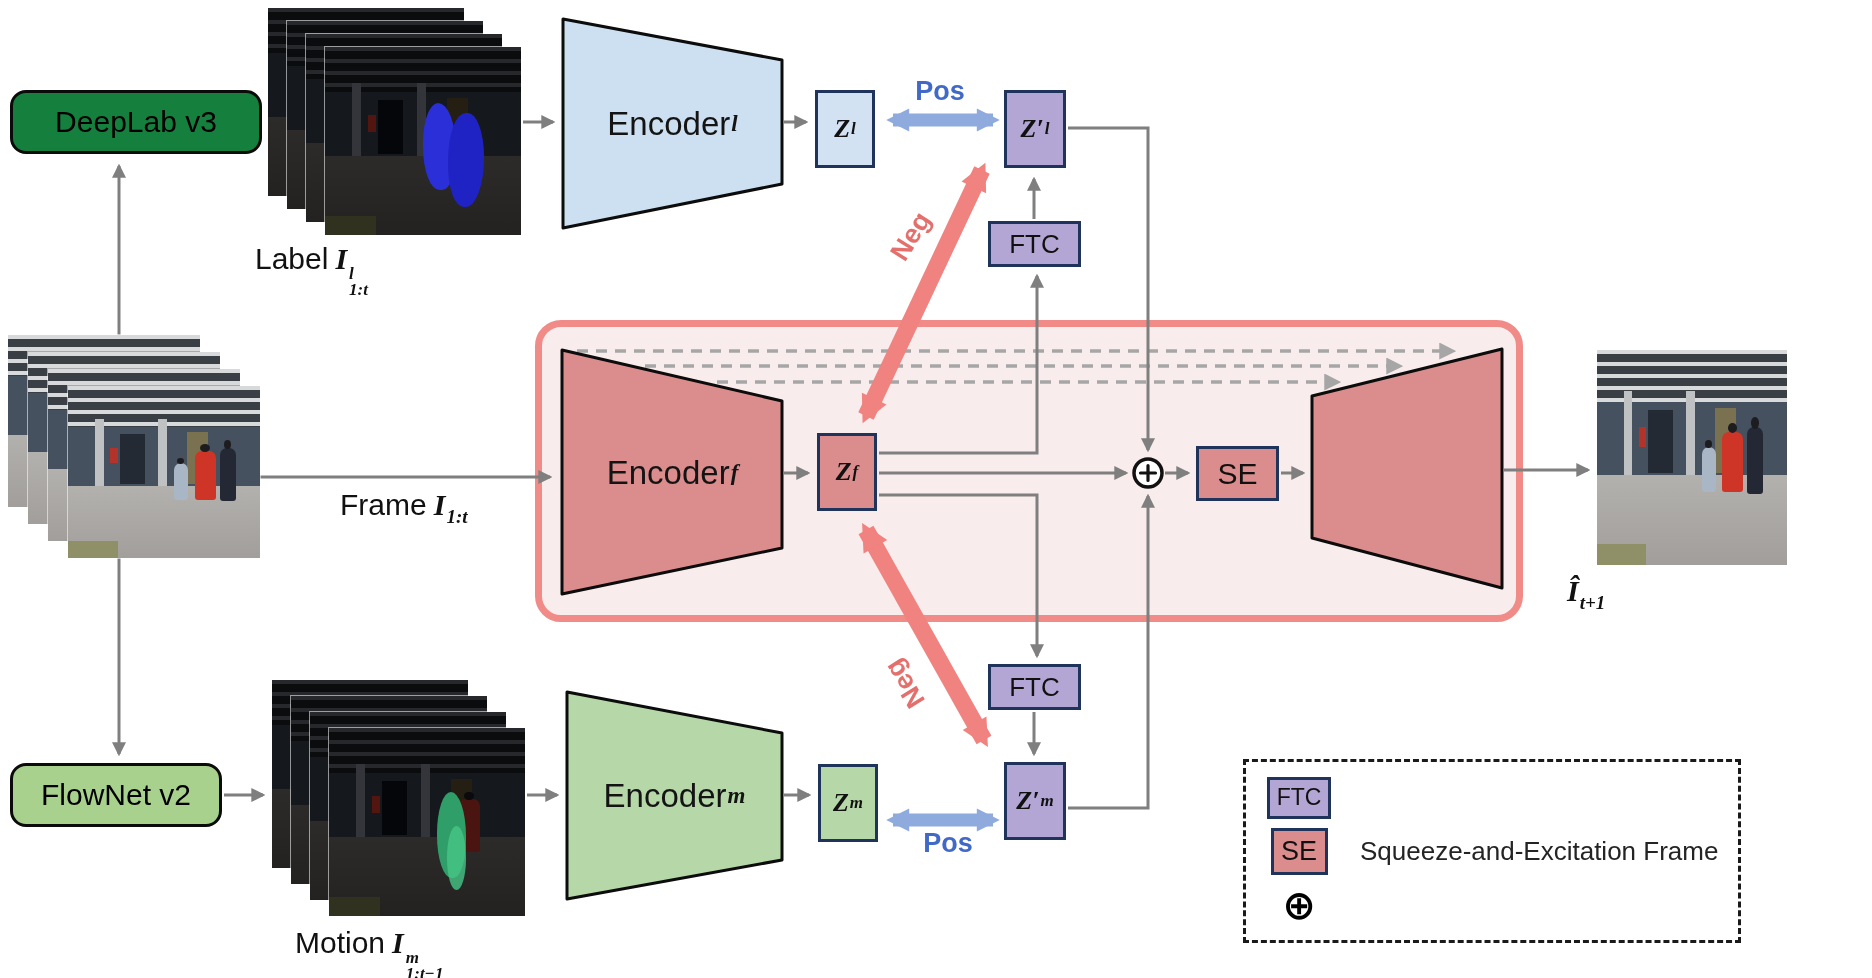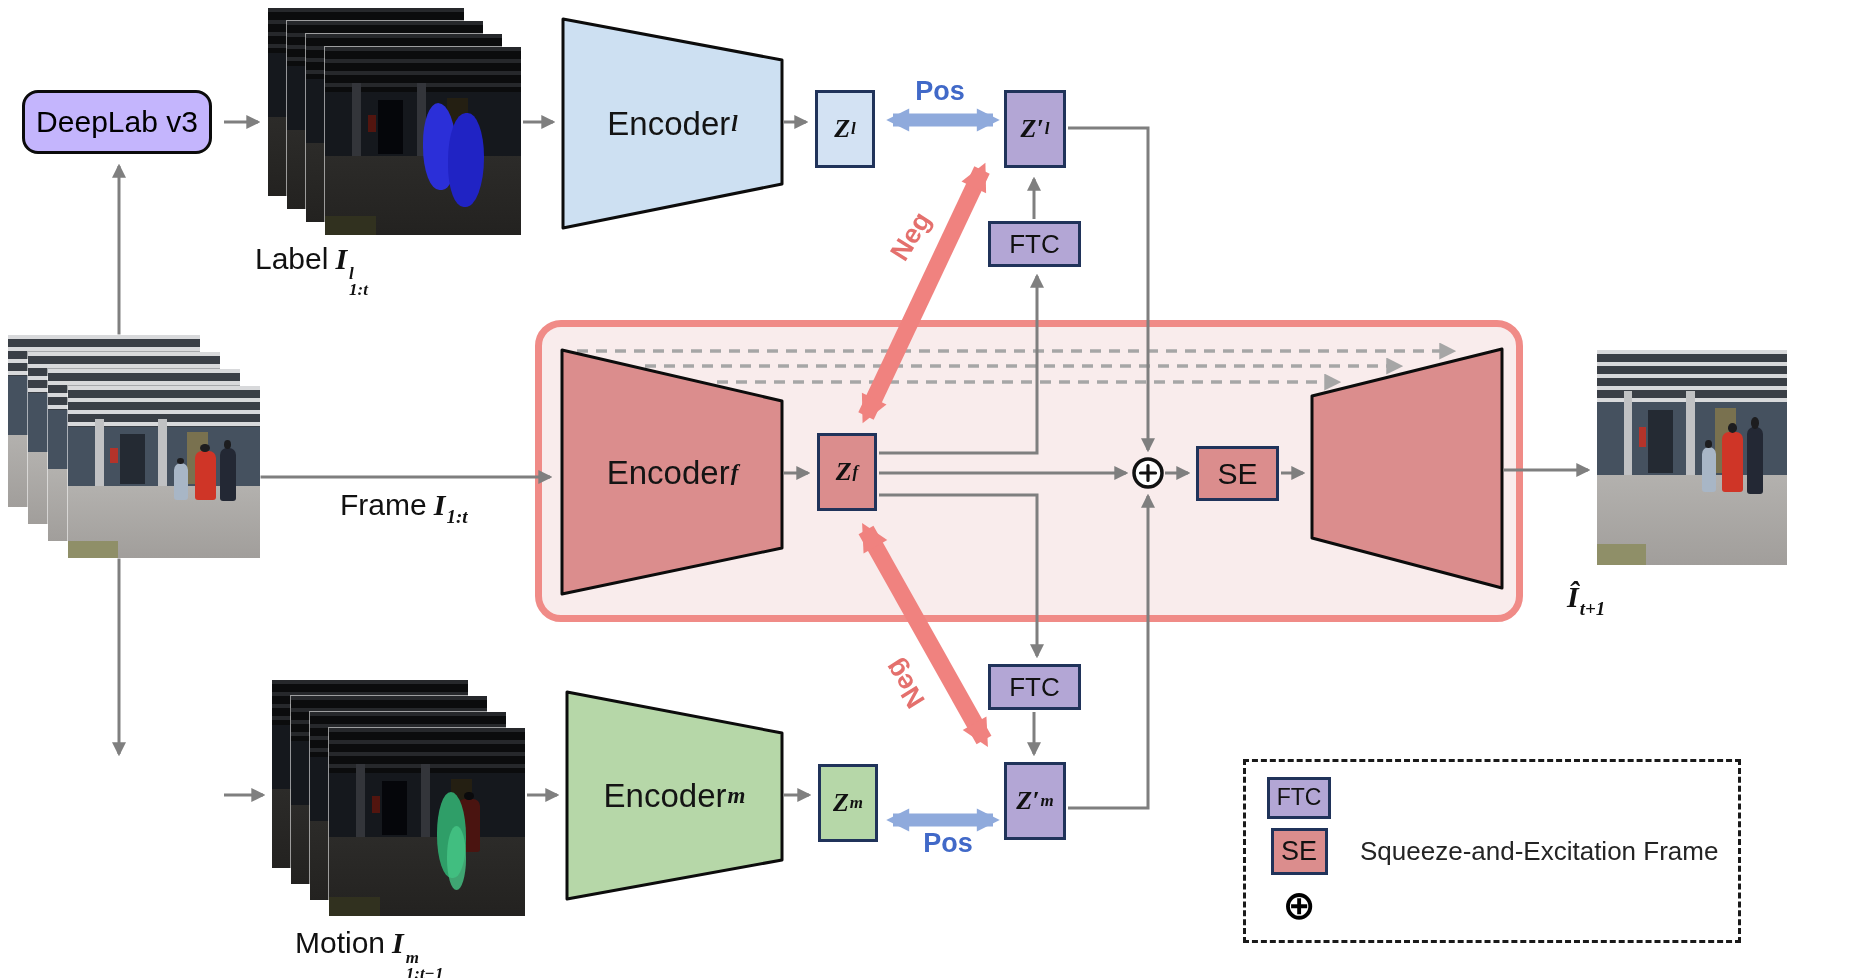--- a/index.html
+++ b/index.html
@@ -250,22 +250,25 @@
         <div class="sc-door2"></div>
       <div class="sc-col sc-c1"></div>
         <div class="sc-col sc-c2"></div>
         <div class="sc-sign"></div>
       <div class="sc-person sc-kid"></div>
         <div class="sc-person sc-red"></div>
         <div class="sc-person sc-dark"></div>
     </div>
   </div>
 
-  <div class="pill" style="left:22px;top:90px;width:190px;height:64px;background:#c4b5fd">
+  <div class="pill" style="left:10px;top:90px;width:252px;height:64px;background:#15803d">
     <span>DeepLab v3</span>
+  </div>
+  <div class="pill" style="left:10px;top:763px;width:212px;height:64px;background:#A9D18E">
+    <span>FlowNet v2</span>
   </div>
 
   <div class="trap-label" style="left:563px;top:19px;width:219px;height:209px">
     <span>Encoder</span>
       <span class="enc-sub">l</span>
   </div>
   <div class="trap-label" style="left:563px;top:351px;width:219px;height:243px">
     <span>Encoder</span>
       <span class="enc-sub">f</span>
   </div>
@@ -313,21 +316,21 @@
   <div class="cap" style="left:340px;top:488px;width:160px">
     <span>Frame</span><span class="mvar">I</span><span class="msub">1:t</span>
   </div>
   <div class="cap" style="left:295px;top:926px;width:290px">
     <span>Motion</span><span class="mvar">I</span><span class="supsub">
         <span>m</span>
         <span>1:t−1</span>
       </span>
   </div>
   <div class="cap" style="left:1567px;top:572px;width:250px">
-    <div style="margin-top:8px"><span class="mvar" style="margin-left:0">Î</span><span class="msub">t+1</span></div>
+    <div style="margin-top:2px"><span class="mvar" style="margin-left:0">Î</span><span class="msub">t+1</span></div>
   </div>
 
   <div class="rot-label pos-txt" style="left:900px;top:76px;width:80px">Pos</div>
   <div class="rot-label pos-txt" style="left:908px;top:828px;width:80px">Pos</div>
   <div class="rot-label neg-txt" style="left:871px;top:221px;width:80px;transform:rotate(-58deg)">Neg</div>
   <div class="rot-label neg-txt" style="left:865px;top:668px;width:80px;transform:rotate(-122deg)">Neg</div>
 
   <div id="legend">
     <div class="leg-row">
       <div class="leg-icon-col">

